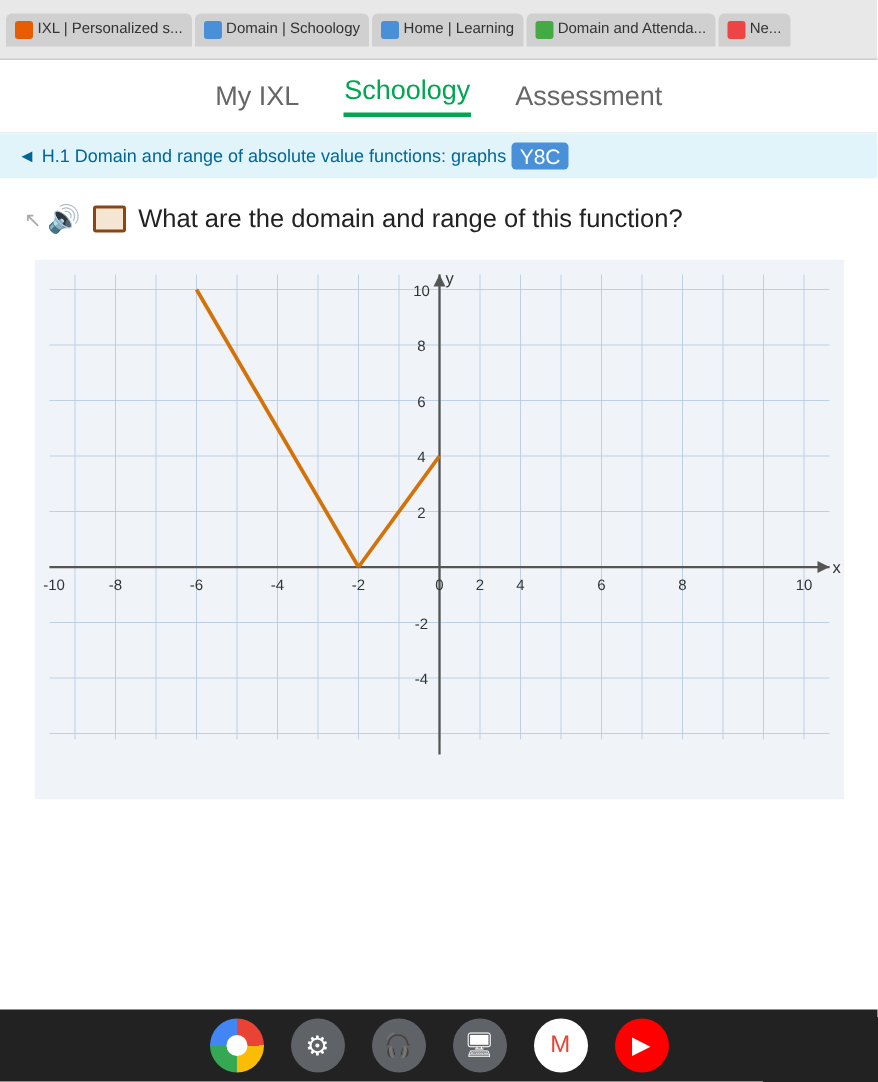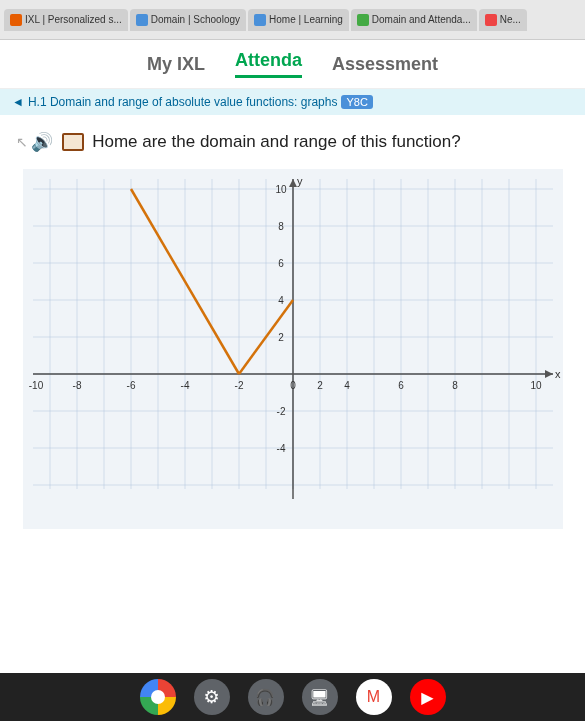--- a/index.html
+++ b/index.html
@@ -54,21 +54,21 @@
       justify-content: center;
       align-items: center;
       gap: 30px;
       padding: 10px 0;
       border-bottom: 1px solid #eee;
     }
     .nav-link {
       font-size: 18px;
       color: #666;
       text-decoration: none;
-      font-weight: 700;
+      font-weight: 400;
       cursor: pointer;
     }
     .nav-link.active {
       color: #00a650;
       border-bottom: 3px solid #00a650;
       padding-bottom: 4px;
     }
 
     
     .breadcrumb-bar {
@@ -166,37 +166,37 @@
     <span>Domain and Attenda...</span>
   </div>
   <div class="tab-item">
     <span class="tab-favicon favicon-new"></span>
     <span>Ne...</span>
   </div>
 </div>
 
 <div class="nav-header">
   <span class="nav-link">My IXL</span>
-  <span class="nav-link active">Attenda</span>
+  <span class="nav-link active">Schoology</span>
   <span class="nav-link">Assessment</span>
 </div>
 
 <div class="breadcrumb-bar">
   <span class="breadcrumb-arrow">◄</span>
   <span>H.1 Domain and range of absolute value functions: graphs</span>
-  <span style="background:#4a90d9;color:#fff;padding:1px 5px;border-radius:3px;font-size:11px;">Y8C</span>
+  <span style="background:#4a90d9;color:#fff;padding:1px 5px;border-radius:3px;font-size:14px;">Y8C</span>
 </div>
 
 <div class="question-area">
   <div class="question-row">
 
     <span style="font-size:14px;color:#aaa;margin-right:-4px;">↖</span>
     <span class="audio-icon">🔊</span>
     <span style="display:inline-block;width:22px;height:18px;border:2px solid #8B4513;border-radius:2px;background:#f5e6d3;"></span>
-    <span>Home are the domain and range of this function?</span>
+    <span>What are the domain and range of this function?</span>
   </div>
 </div>
 
 <div class="graph-container">
   <svg class="graph-svg" viewBox="0 0 540 360">
 
     <rect x="0" y="0" width="540" height="360" fill="#f0f4f8"></rect>
 
     <line x1="27" y1="10" x2="27" y2="320" stroke="#b0c4de" stroke-width="0.5"></line>
     <line x1="54" y1="10" x2="54" y2="320" stroke="#b0c4de" stroke-width="0.5"></line>

